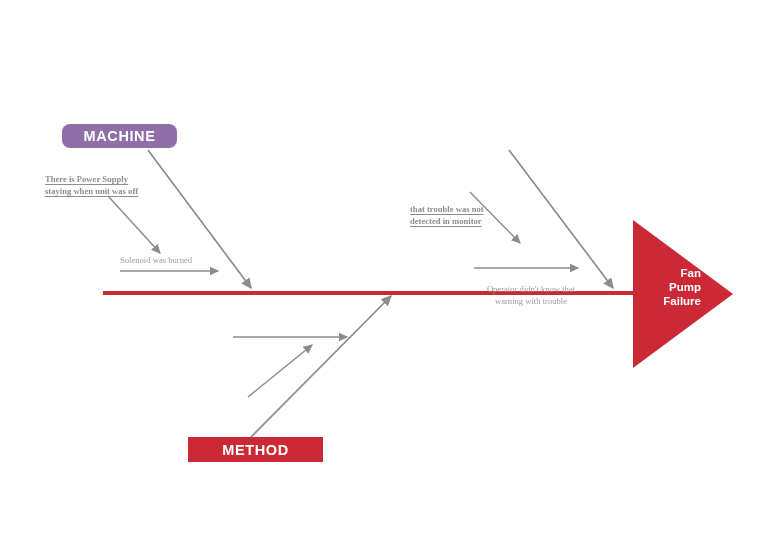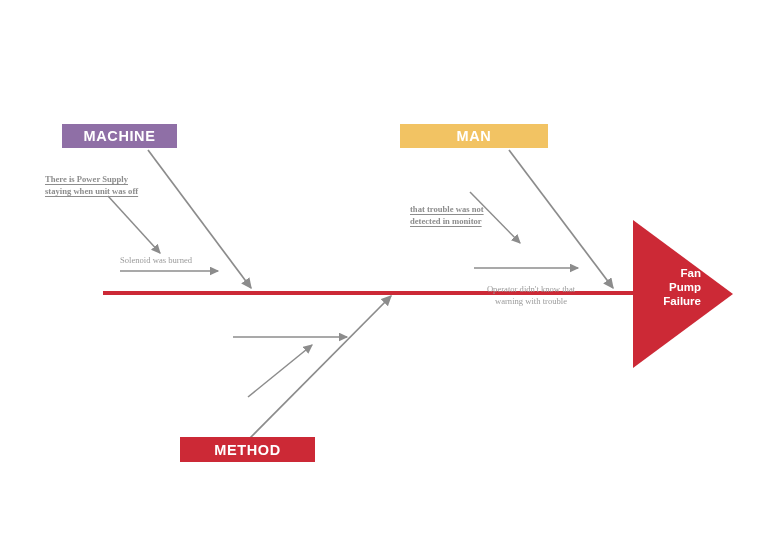--- a/index.html
+++ b/index.html
@@ -26,27 +26,28 @@
     font-family: "Liberation Sans", sans-serif;
     font-weight: bold;
     font-size: 14.5px;
     letter-spacing: 0.6px;
     color: #ffffff;
     box-sizing: border-box;
   }
   #box-machine {
     left: 62px; top: 124px; width: 115px; height: 24px;
     background: #8f6fa6;
+    border-radius: 8px;
   }
   #box-man {
     left: 400px; top: 124px; width: 148px; height: 24px;
     background: #f2c363;
   }
   #box-method {
-    left: 180px; top: 437px; width: 135px; height: 25px;
+    left: 188px; top: 437px; width: 135px; height: 25px;
     background: #cc2936;
   }
   .cause-text {
     position: absolute;
     color: #9b9b9b;
     font-family: "Liberation Serif", serif;
     font-size: 8.6px;
     line-height: 11.5px;
     white-space: pre-line;
   }
@@ -113,23 +114,20 @@
 
     <line x1="248" y1="397" x2="312" y2="345" stroke="#8c8c8c" stroke-width="1.5" marker-end="url(#arrow-gray)"></line>
 
     <line x1="233" y1="337" x2="347" y2="337" stroke="#8c8c8c" stroke-width="1.5" marker-end="url(#arrow-gray)"></line>
   </svg>
 
   <div class="cat-box" id="box-machine">
     <span>MACHINE</span>
   </div>
 
-  <div class="cat-box" id="box-man">
-    <span>MAN</span>
-  </div>
 
   <div class="cat-box" id="box-method">
     <span>METHOD</span>
   </div>
 
   <div class="cause-text underlined" id="txt-machine-primary">There is Power Supply
 staying when unit was off</div>
 
   <div class="cause-text" id="txt-machine-sub">Solenoid was burned</div>
 

